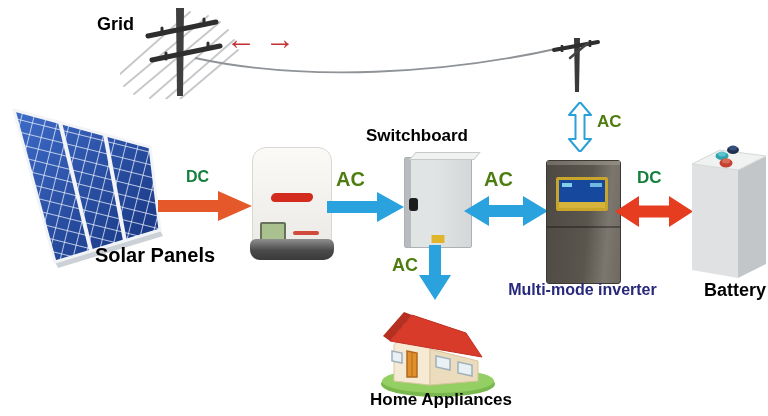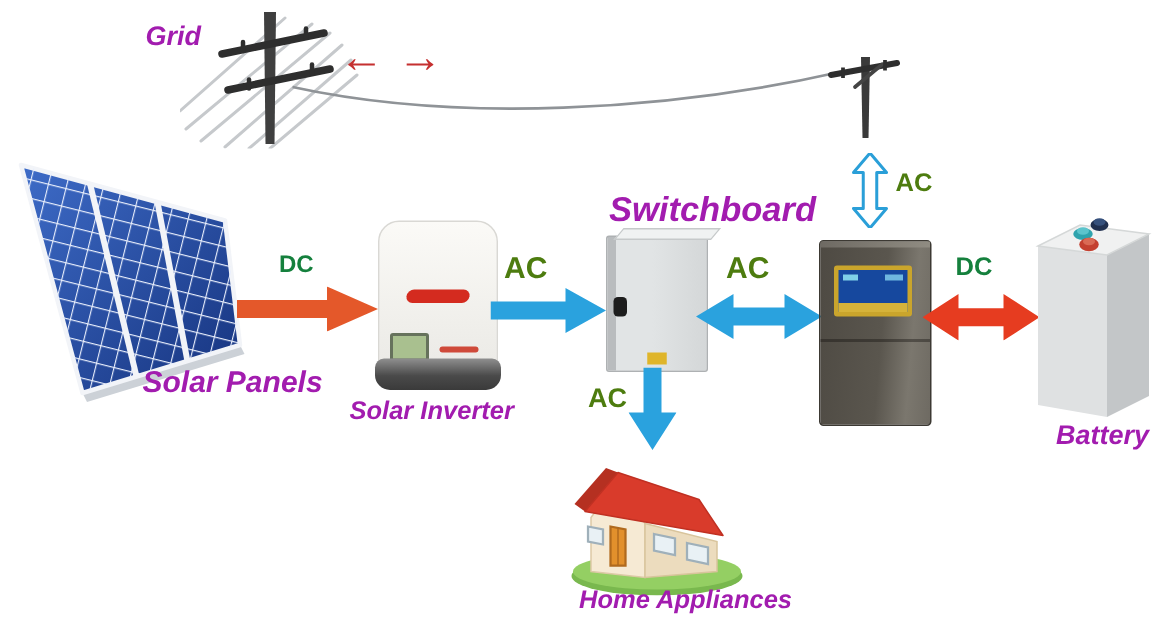--- a/index.html
+++ b/index.html
@@ -3,21 +3,21 @@
 <meta charset="utf-8">
 <style>
   html,body { margin:0; padding:0; }
   body { font-family:"Liberation Sans", sans-serif; background:#fff; }
   .canvas {
     position:relative; width:768px; height:416px; background:#ffffff;
     overflow:hidden; font-family:"Liberation Sans", sans-serif;
   }
   .abs { position:absolute; }
   .lbl { position:absolute; white-space:nowrap; }
-  .lbl-gray  { color:#a21caf; font-weight:bold;font-style:italic; }
+  .lbl-gray  { color:#000000; font-weight:bold; }
   .lbl-navy  { color:#28287d; font-weight:bold; }
   .lbl-ac    { color:#4d7c0f; font-weight:bold; }
   .lbl-dc    { color:#15803d; font-weight:bold; }
   .center { text-align:center; }
 
   
   .thin-conn {
     position:absolute; left:226px; top:24px; display:flex; align-items:center; gap:9px;
     color:#c53030; font-family:"Liberation Serif", serif; font-weight:bold; font-size:27px;
   }
@@ -140,48 +140,48 @@
   <svg class="abs" style="left:158px; top:191px;" width="96" height="30" viewBox="0 0 96 30">
     <polygon points="0,9 60,9 60,0 94,15 60,30 60,21 0,21" fill="#e4582a"></polygon>
   </svg>
 
   <div class="inverter">
     <div class="inv-logo"></div>
     <div class="inv-display"></div>
     <div class="inv-model"></div>
     <div class="inv-base"></div>
   </div>
-  <div class="lbl lbl-gray center" style="left:233px; top:264px; width:100px; font-size:17px;">Solar Inverter</div>
 
   <div class="lbl lbl-ac" style="left:336px; top:168px; font-size:20px;">AC</div>
   <svg class="abs" style="left:327px; top:192px;" width="78" height="30" viewBox="0 0 78 30">
     <polygon points="0,9 50,9 50,0 77,15 50,30 50,21 0,21" fill="#2aa2de"></polygon>
   </svg>
 
   <div class="switchboard">
     <div class="sb-top"></div>
     <div class="sb-latch"></div>
     <div class="sb-tag"></div>
   </div>
-  <div class="lbl lbl-gray center" style="left:406px; top:126px; width:100px; font-size:23px;">Switchboard</div>
+  <div class="lbl lbl-gray center" style="left:366px; top:126px; width:100px; font-size:17px;">Switchboard</div>
 
   <div class="lbl lbl-ac" style="left:484px; top:168px; font-size:20px;">AC</div>
   <svg class="abs" style="left:464px; top:196px;" width="84" height="30" viewBox="0 0 84 30">
     <polygon points="0,15 25,0 25,9 59,9 59,0 84,15 59,30 59,21 25,21 25,30" fill="#2aa2de"></polygon>
   </svg>
 
   <div class="multimode">
     <div class="mm-top"></div>
     <div class="mm-display">
       <div class="mm-px1"></div>
       <div class="mm-px2"></div>
       <div class="mm-display-strip"></div>
     </div>
     <div class="mm-seam"></div>
   </div>
+  <div class="lbl lbl-navy center" style="left:500px; top:281px; width:165px; font-size:16px;">Multi-mode inverter</div>
 
   <div class="lbl lbl-dc" style="left:637px; top:168px; font-size:17px;">DC</div>
   <svg class="abs" style="left:615px; top:196px;" width="78" height="31" viewBox="0 0 78 31">
     <polygon points="0,15.5 24,0 24,9.5 54,9.5 54,0 78,15.5 54,31 54,21.5 24,21.5 24,31" fill="#e63c20"></polygon>
   </svg>
 
   <svg class="abs" style="left:686px; top:138px;" width="84" height="145" viewBox="0 0 84 145">
     <polygon points="52,32 80,18 80,126 52,140" fill="#c3c6c8"></polygon>
     <polygon points="6,26 52,32 52,140 6,132" fill="#dfe1e2"></polygon>
     <polygon points="6,26 34,12 80,18 52,32" fill="#f0f1f1" stroke="#d5d8d8" stroke-width="1"></polygon>
@@ -207,15 +207,15 @@
     <polygon points="16,52 34,28 52,56 52,92 16,88" fill="#f6ead4" stroke="#dcc9a6" stroke-width="1"></polygon>
     <polygon points="52,56 100,68 100,88 52,92" fill="#ecdcbe" stroke="#d8c49c" stroke-width="1"></polygon>
     <polygon points="29,58 39,60 39,84 29,84" fill="#e2902c" stroke="#b06a1e" stroke-width="1.5"></polygon>
     <line x1="34" y1="59" x2="34" y2="84" stroke="#b06a1e" stroke-width="1"></line>
     <polygon points="14,58 24,60 24,70 14,68" fill="#e9f1f5" stroke="#9fb0ba" stroke-width="1.5"></polygon>
     <polygon points="58,63 72,66 72,77 58,74" fill="#e9f1f5" stroke="#9fb0ba" stroke-width="1.5"></polygon>
     <polygon points="80,69 94,72 94,83 80,80" fill="#e9f1f5" stroke="#9fb0ba" stroke-width="1.5"></polygon>
     <polygon points="34,22 12,48 5,43 26,19" fill="#b53021"></polygon>
     <polygon points="34,22 88,40 104,64 12,48" fill="#d93b2b" stroke="#c03022" stroke-width="1" stroke-linejoin="round"></polygon>
   </svg>
-  <div class="lbl lbl-gray center" style="left:370px; top:390px; width:140px; font-size:17px;margin-left:16px;">Home Appliances</div>
+  <div class="lbl lbl-gray center" style="left:370px; top:390px; width:140px; font-size:17px;">Home Appliances</div>
 
 </div>
 
 </body></html>

